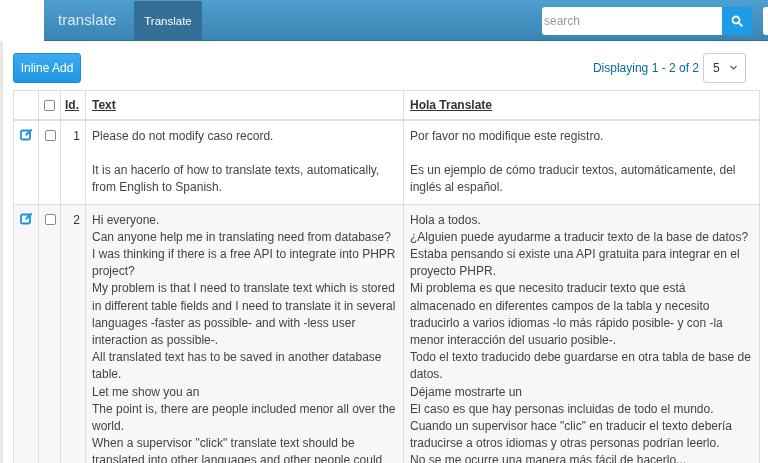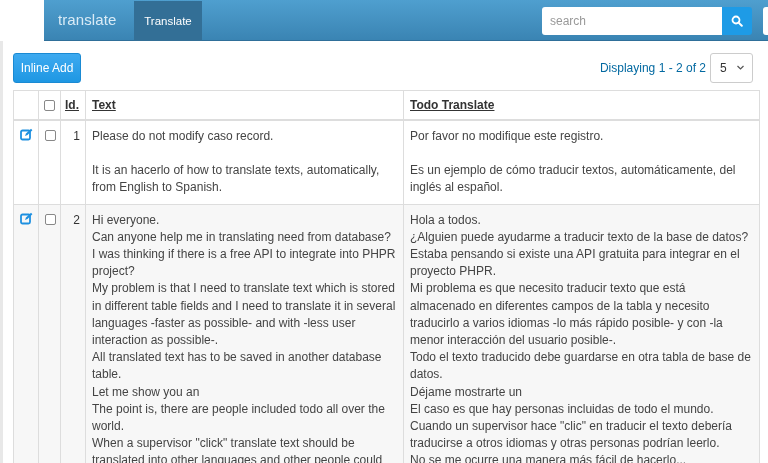--- a/index.html
+++ b/index.html
@@ -30,34 +30,34 @@
     background: #336f96;
     color: #ffffff; font-size: 11.5px;
     display: flex; align-items: center; justify-content: center;
   }
   .search-wrap {
     position: absolute; left: 498px; top: 7px; width: 210px; height: 28px;
     display: flex;
   }
   .search-input {
     width: 180px; height: 28px; border: none; border-radius: 3px 0 0 3px;
-    padding: 0 8px; font-family: "Liberation Sans", sans-serif; font-size: 12px;
+    padding: 0 2px; font-family: "Liberation Sans", sans-serif; font-size: 12px;
     color: #555; background: #ffffff; outline: none;
   }
   .search-input::placeholder { color: #999999; }
   .search-btn {
     width: 30px; height: 28px; background: #1e9be6; border-radius: 0 3px 3px 0;
     display: flex; align-items: center; justify-content: center; cursor: pointer;
   }
   .gear-btn {
     position: absolute; left: 719px; top: 7px; width: 40px; height: 28px;
     background: #ffffff; border-radius: 3px;
     display: flex; align-items: center; justify-content: center; gap: 2px; cursor: pointer;
   }
-  .toolbar { position: absolute; left: 13px; top: 53px; right: 15px; height: 30px; }
+  .toolbar { position: absolute; left: 13px; top: 53px; right: 22px; height: 30px; }
   .inline-add {
     position: absolute; left: 0; top: 0; width: 68px; height: 30px;
     background: linear-gradient(#3eaaf0, #1e97e3);
     border: 1px solid #1a8ad3; border-radius: 3px;
     color: #ffffff; font-size: 12px;
     display: flex; align-items: center; justify-content: center; cursor: pointer;
   }
   .paging-text {
     position: absolute; right: 47px; top: 8px; font-size: 12px; color: #0369a1;
   }
@@ -159,21 +159,21 @@
       <th style="text-align:center;padding:0">
         <span class="cbox"></span>
       </th>
       <th style="padding:0 4px">
         <a>Id.</a>
       </th>
       <th>
         <a>Text</a>
       </th>
       <th>
-        <a>Todo Translate</a>
+        <a>Hola Translate</a>
       </th>
     </tr>
   </thead>
   <tbody>
     <tr>
       <td class="icon-cell">
         <span class="edit-icon">
           <svg width="13" height="13" viewBox="0 0 13 13">
             <rect x="1" y="2.5" width="9" height="9" rx="1.5" fill="none" stroke="#1e90e0" stroke-width="1.8"></rect>
             <polygon points="5,8 6,5.5 11,0.8 12.4,2.2 7.5,7" fill="#1e90e0"></polygon>
@@ -208,21 +208,21 @@
         <span class="cbox"></span>
       </td>
       <td class="num" style="padding-right:5px">2</td>
       <td class="txt">
         <span class="line">Hi everyone.</span>
         <span class="line">Can anyone help me in translating need from database?</span>
         <span class="line">I was thinking if there is a free API to integrate into PHPR project?</span>
         <span class="line">My problem is that I need to translate text which is stored in different table fields and I need to translate it in several languages -faster as possible- and with -less user interaction as possible-.</span>
         <span class="line">All translated text has to be saved in another database table.</span>
         <span class="line">Let me show you an</span>
-        <span class="line">The point is, there are people included todo all over the world.</span>
+        <span class="line">The point is, there are people included menor all over the world.</span>
         <span class="line">When a supervisor "click" translate text should be translated into other languages and other people could read it.</span>
 
       </td>
       <td class="txt">
         <span class="line">Hola a todos.</span>
         <span class="line">¿Alguien puede ayudarme a traducir texto de la base de datos?</span>
         <span class="line">Estaba pensando si existe una API gratuita para integrar en el proyecto PHPR.</span>
         <span class="line">Mi problema es que necesito traducir texto que está almacenado en diferentes campos de la tabla y necesito traducirlo a varios idiomas -lo más rápido posible- y con -la menor interacción del usuario posible-.</span>
         <span class="line">Todo el texto traducido debe guardarse en otra tabla de base de datos.</span>
         <span class="line">Déjame mostrarte un</span>

